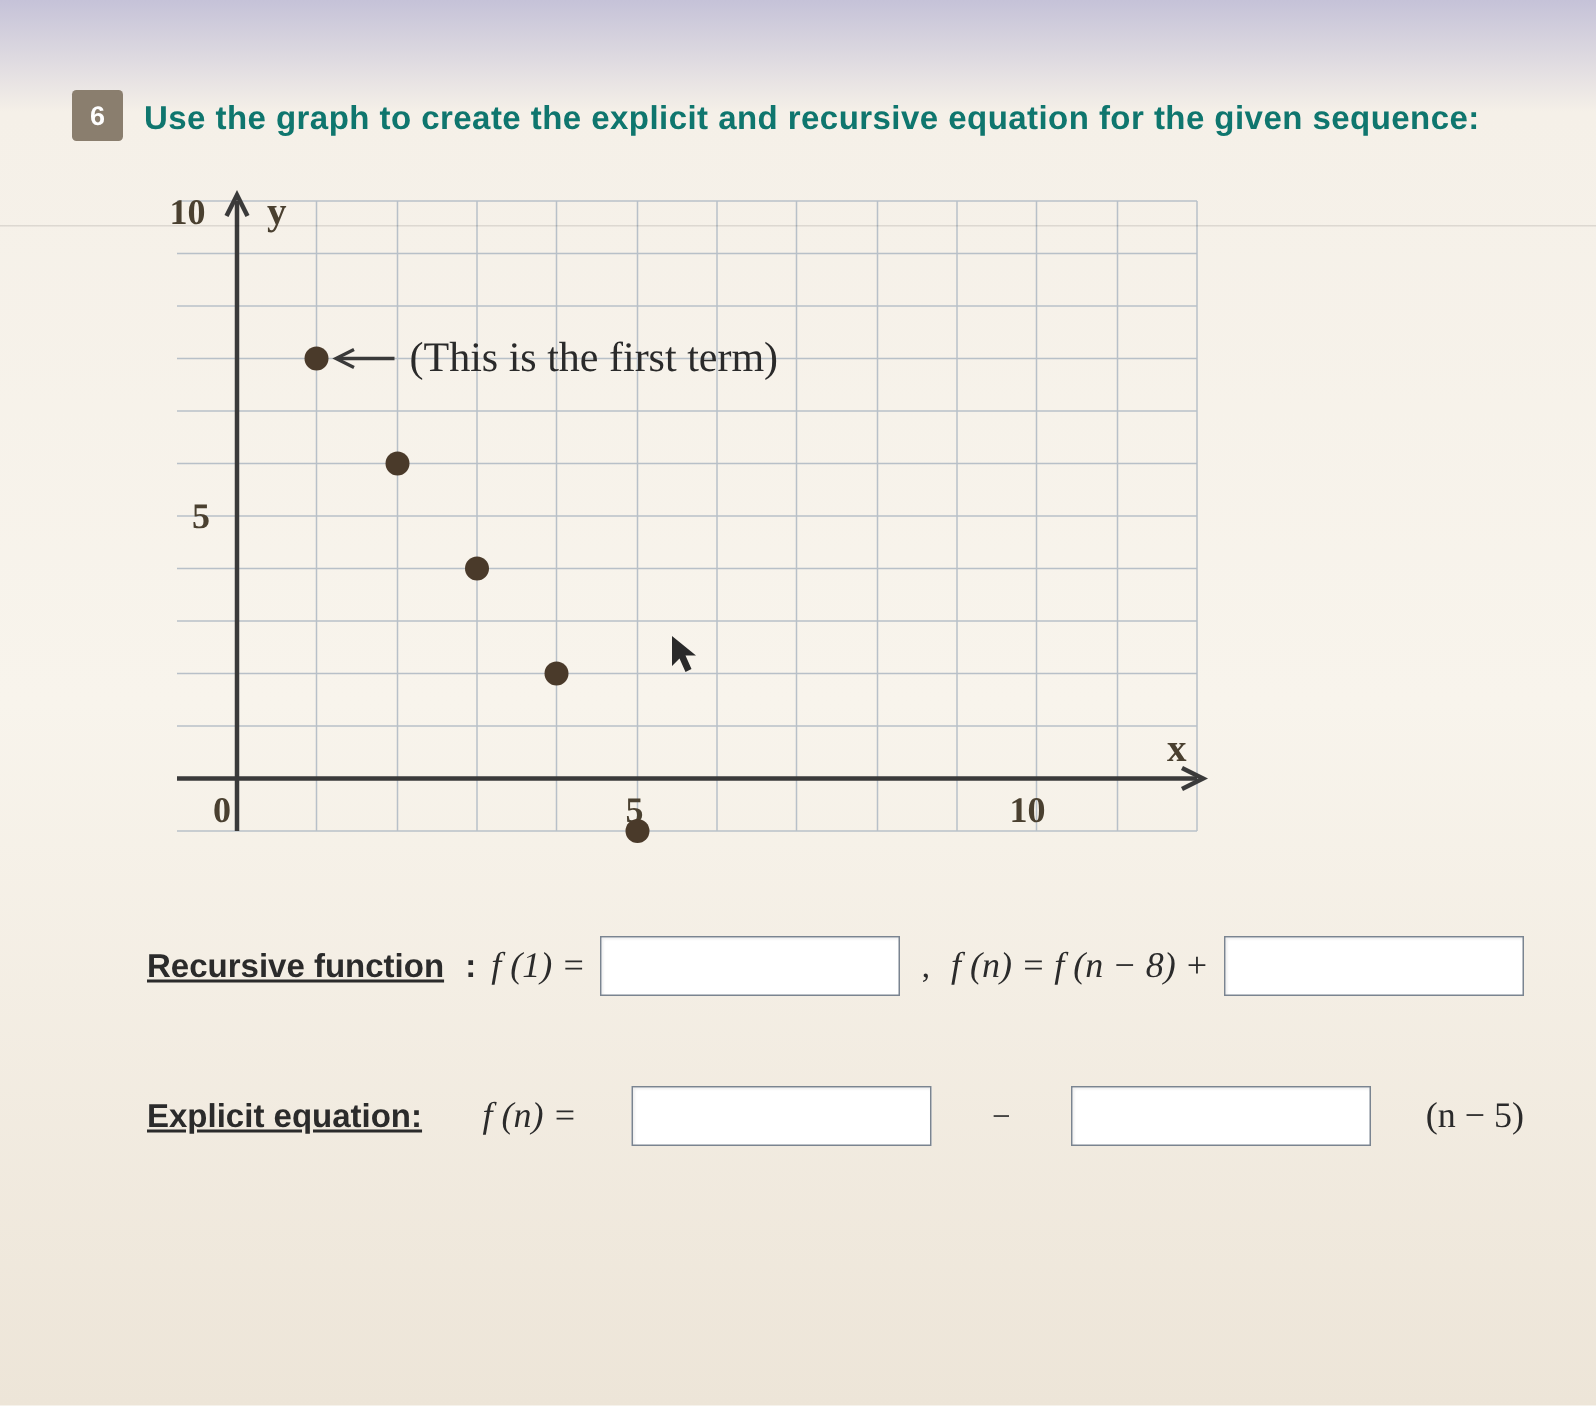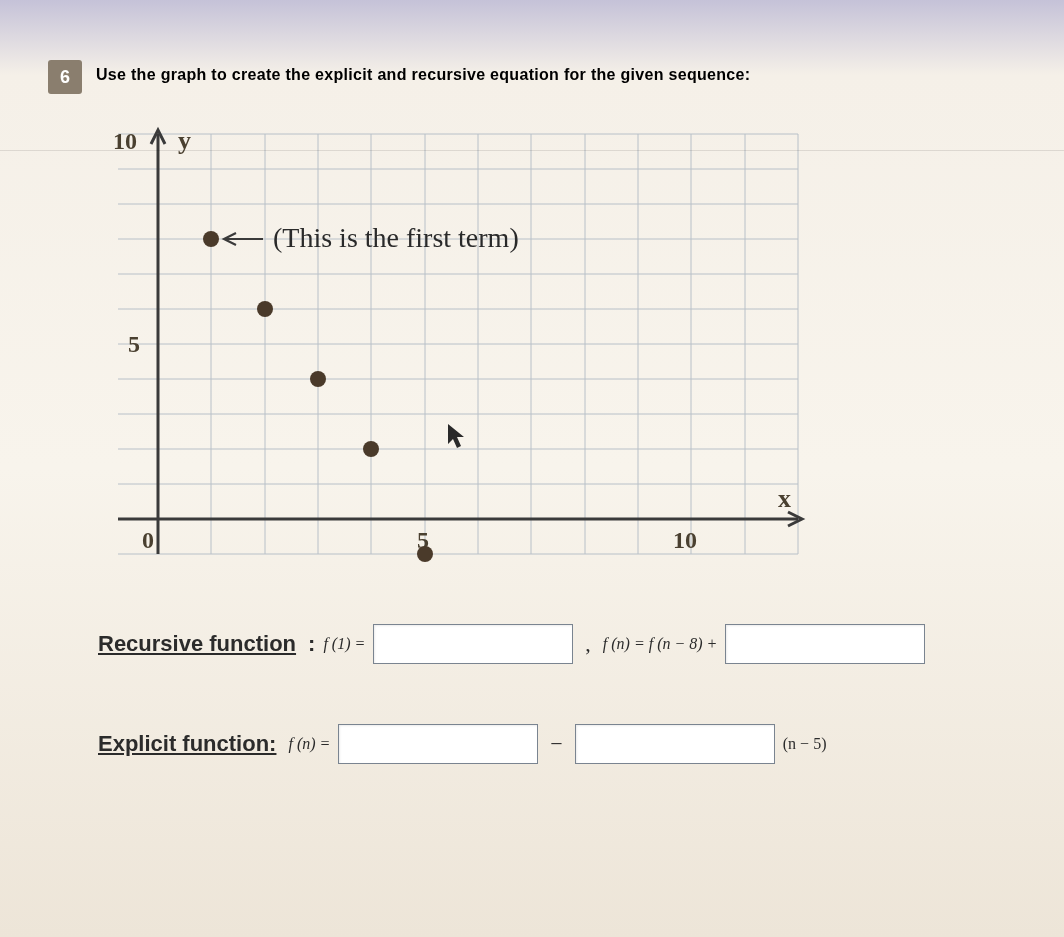--- a/index.html
+++ b/index.html
@@ -28,22 +28,22 @@
     background: #8a7e6e;
     color: #fff;
     font-weight: 700;
     font-size: 18px;
     display: flex;
     align-items: center;
     justify-content: center;
     border-radius: 3px;
   }
   .prompt {
-    color: #000000;
-    font-size: 16px;
+    color: #0f766e;
+    font-size: 22px;
     font-weight: 700;
     line-height: 1.35;
     padding-top: 4px;
     letter-spacing: 0.3px;
   }
   .chart-wrap {
     margin-left: 50px;
     margin-top: 20px;
   }
   .chart {
@@ -54,31 +54,32 @@
     margin-top: 30px;
   }
   .fn-row {
     display: flex;
     align-items: center;
     flex-wrap: wrap;
     gap: 8px;
     margin-bottom: 60px;
     font-size: 22px;
     color: #2b2b2b;
+    justify-content: space-between;
   }
   .fn-label {
     font-weight: 700;
     text-decoration: underline;
     color: #2b2b2b;
     margin-right: 4px;
   }
   .math {
     font-family: Georgia, "Times New Roman", serif;
     font-style: italic;
-    font-size: 16px;
+    font-size: 24px;
   }
   .op {
     font-style: normal;
     font-family: Georgia, serif;
     font-size: 22px;
     padding: 0 4px;
   }
   .blank {
     display: inline-block;
     width: 200px;
@@ -180,21 +181,21 @@
       <span class="fn-label">Recursive function</span>
         <span style="font-weight:700">:</span>
       <span class="math">f (1) =</span>
       <span class="blank"></span>
       <span class="op">,</span>
       <span class="math">f (n) = f (n − 8) +</span>
       <span class="blank"></span>
     </div>
 
     <div class="fn-row">
-      <span class="fn-label">Explicit function:</span>
+      <span class="fn-label">Explicit equation:</span>
       <span class="math">f (n) =</span>
       <span class="blank"></span>
       <span class="op">−</span>
       <span class="blank"></span>
       <span class="math" style="font-style:normal">(n − 5)</span>
     </div>
 
   </div>
 
 </div>

